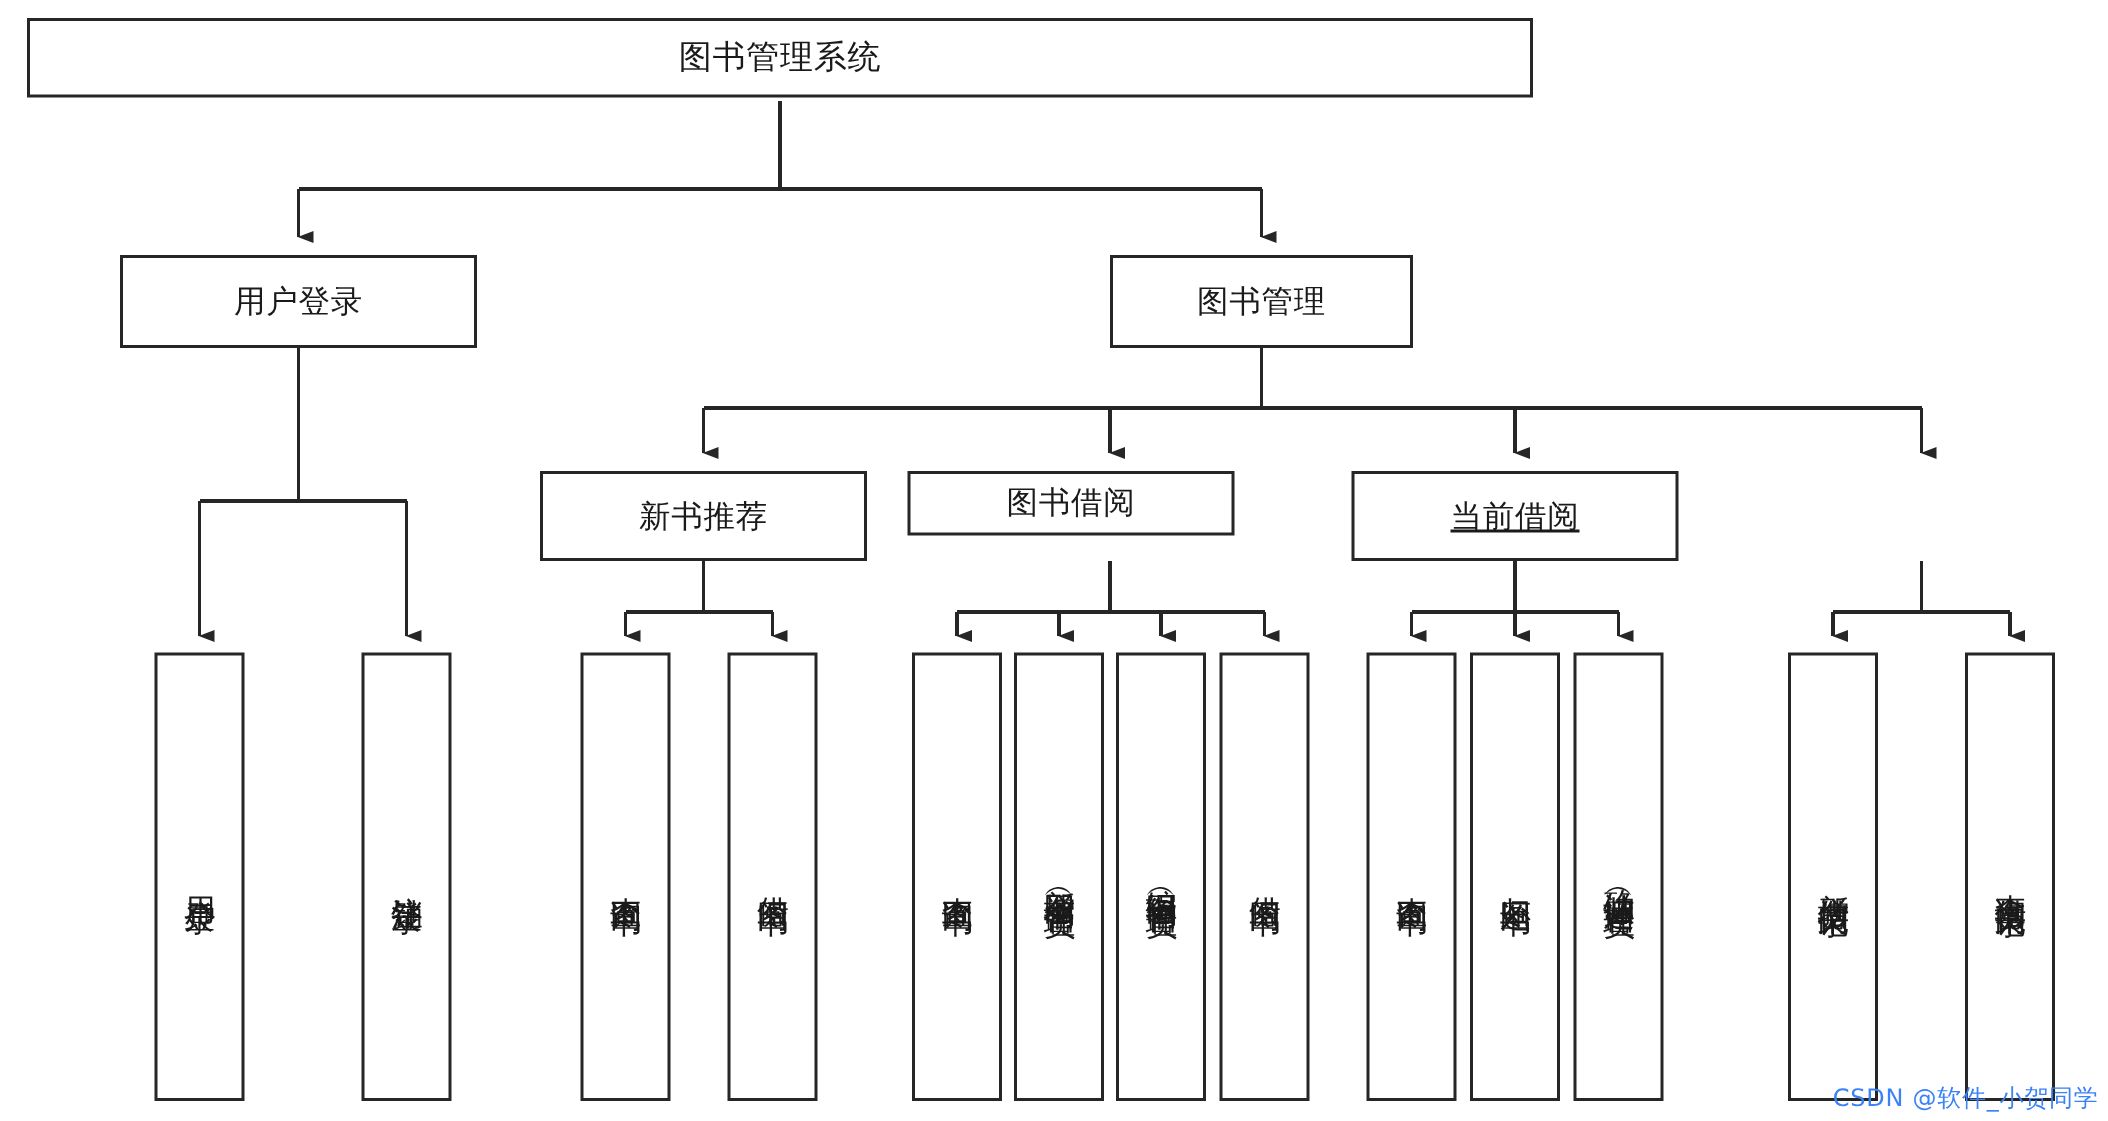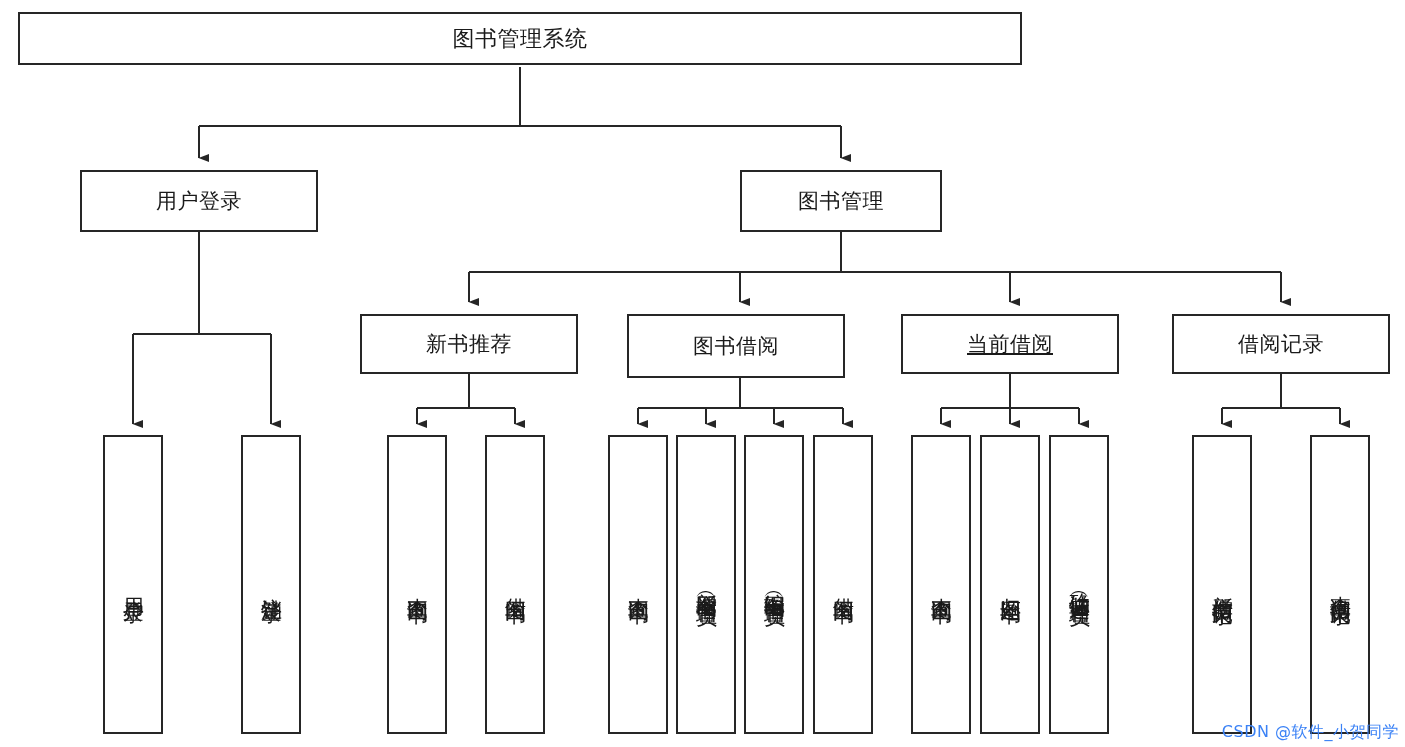--- a/index.html
+++ b/index.html
@@ -128,28 +128,25 @@
   <div class="node horiz" style="left:80px; top:170px; width:238px; height:62px;">
     <span class="label">用户登录</span>
   </div>
   <div class="node horiz" style="left:740px; top:170px; width:202px; height:62px;">
     <span class="label">图书管理</span>
   </div>
 
   <div class="node horiz" style="left:360px; top:314px; width:218px; height:60px;">
     <span class="label">新书推荐</span>
   </div>
-  <div class="node horiz" style="left:627px; top:314px; width:218px; height:64px;">
+  <div class="node horiz" style="left:605px; top:314px; width:218px; height:43px;">
     <span class="label">图书借阅</span>
   </div>
   <div class="node horiz" style="left:901px; top:314px; width:218px; height:60px;text-decoration:underline;">
     <span class="label">当前借阅</span>
-  </div>
-  <div class="node horiz" style="left:1172px; top:314px; width:218px; height:60px;">
-    <span class="label">借阅记录</span>
   </div>
 
   <div class="node vert" style="left:103px; top:435px; width:60px; height:299px;">
     <span class="label">用户登录</span>
   </div>
   <div class="node vert" style="left:241px; top:435px; width:60px; height:299px;">
     <span class="label">注销登录</span>
   </div>
 
   <div class="node vert" style="left:387px; top:435px; width:60px; height:299px;">

